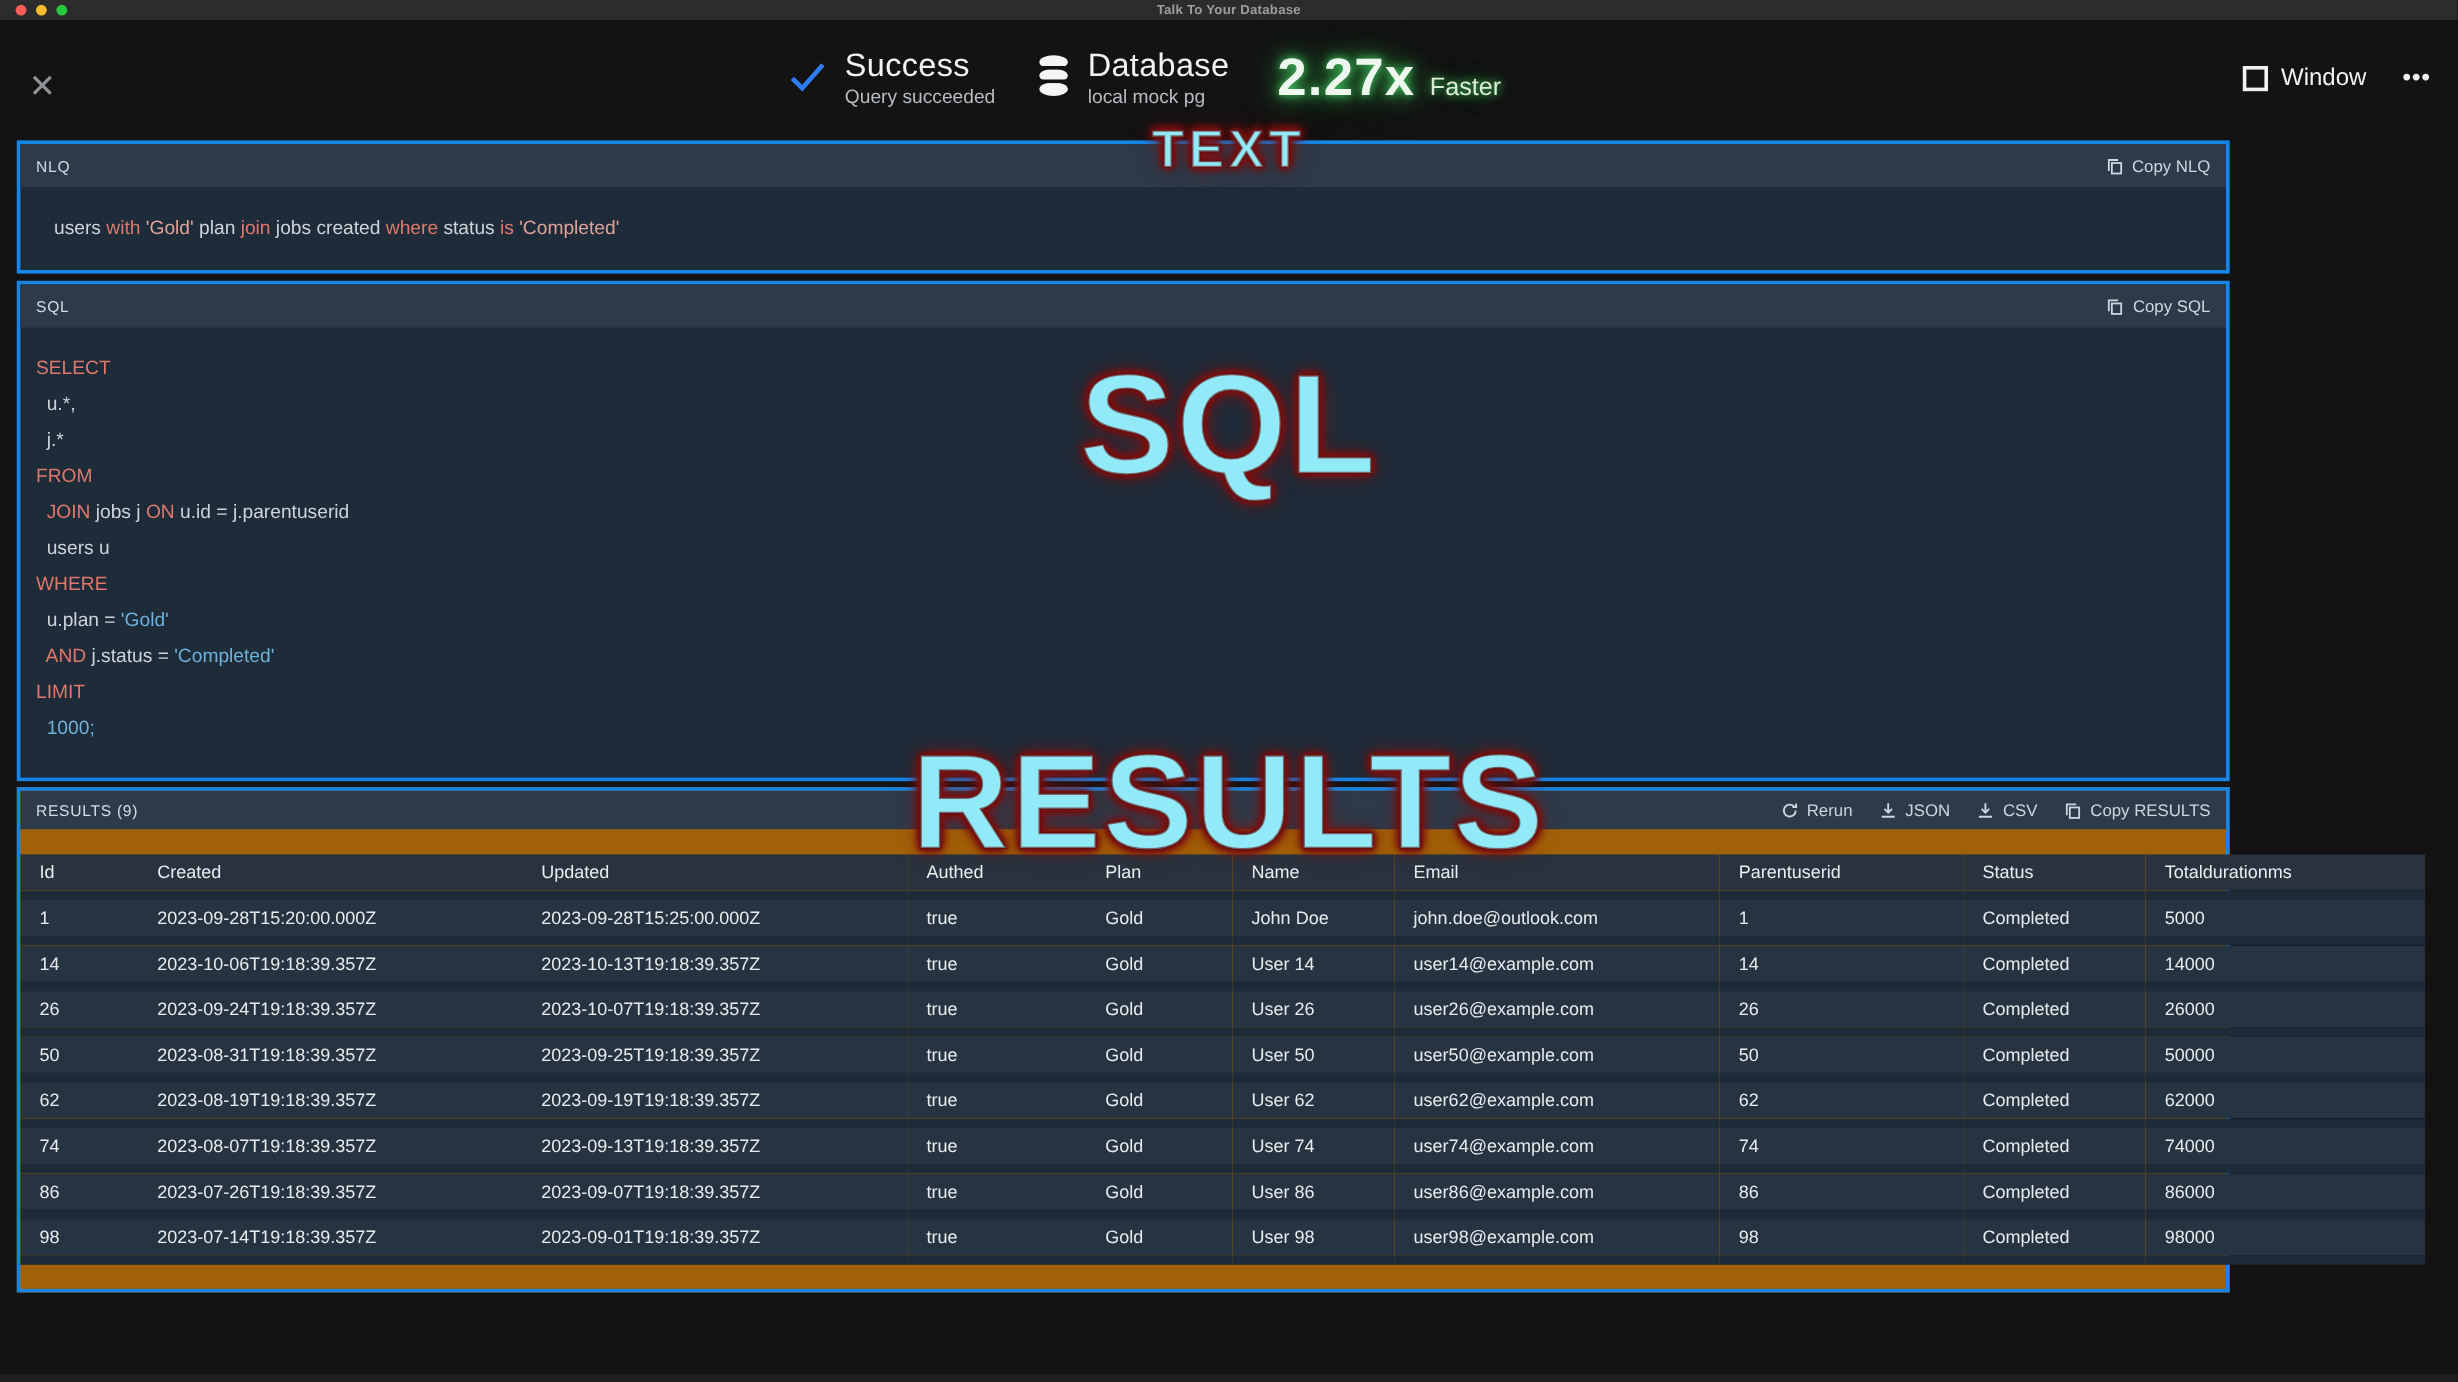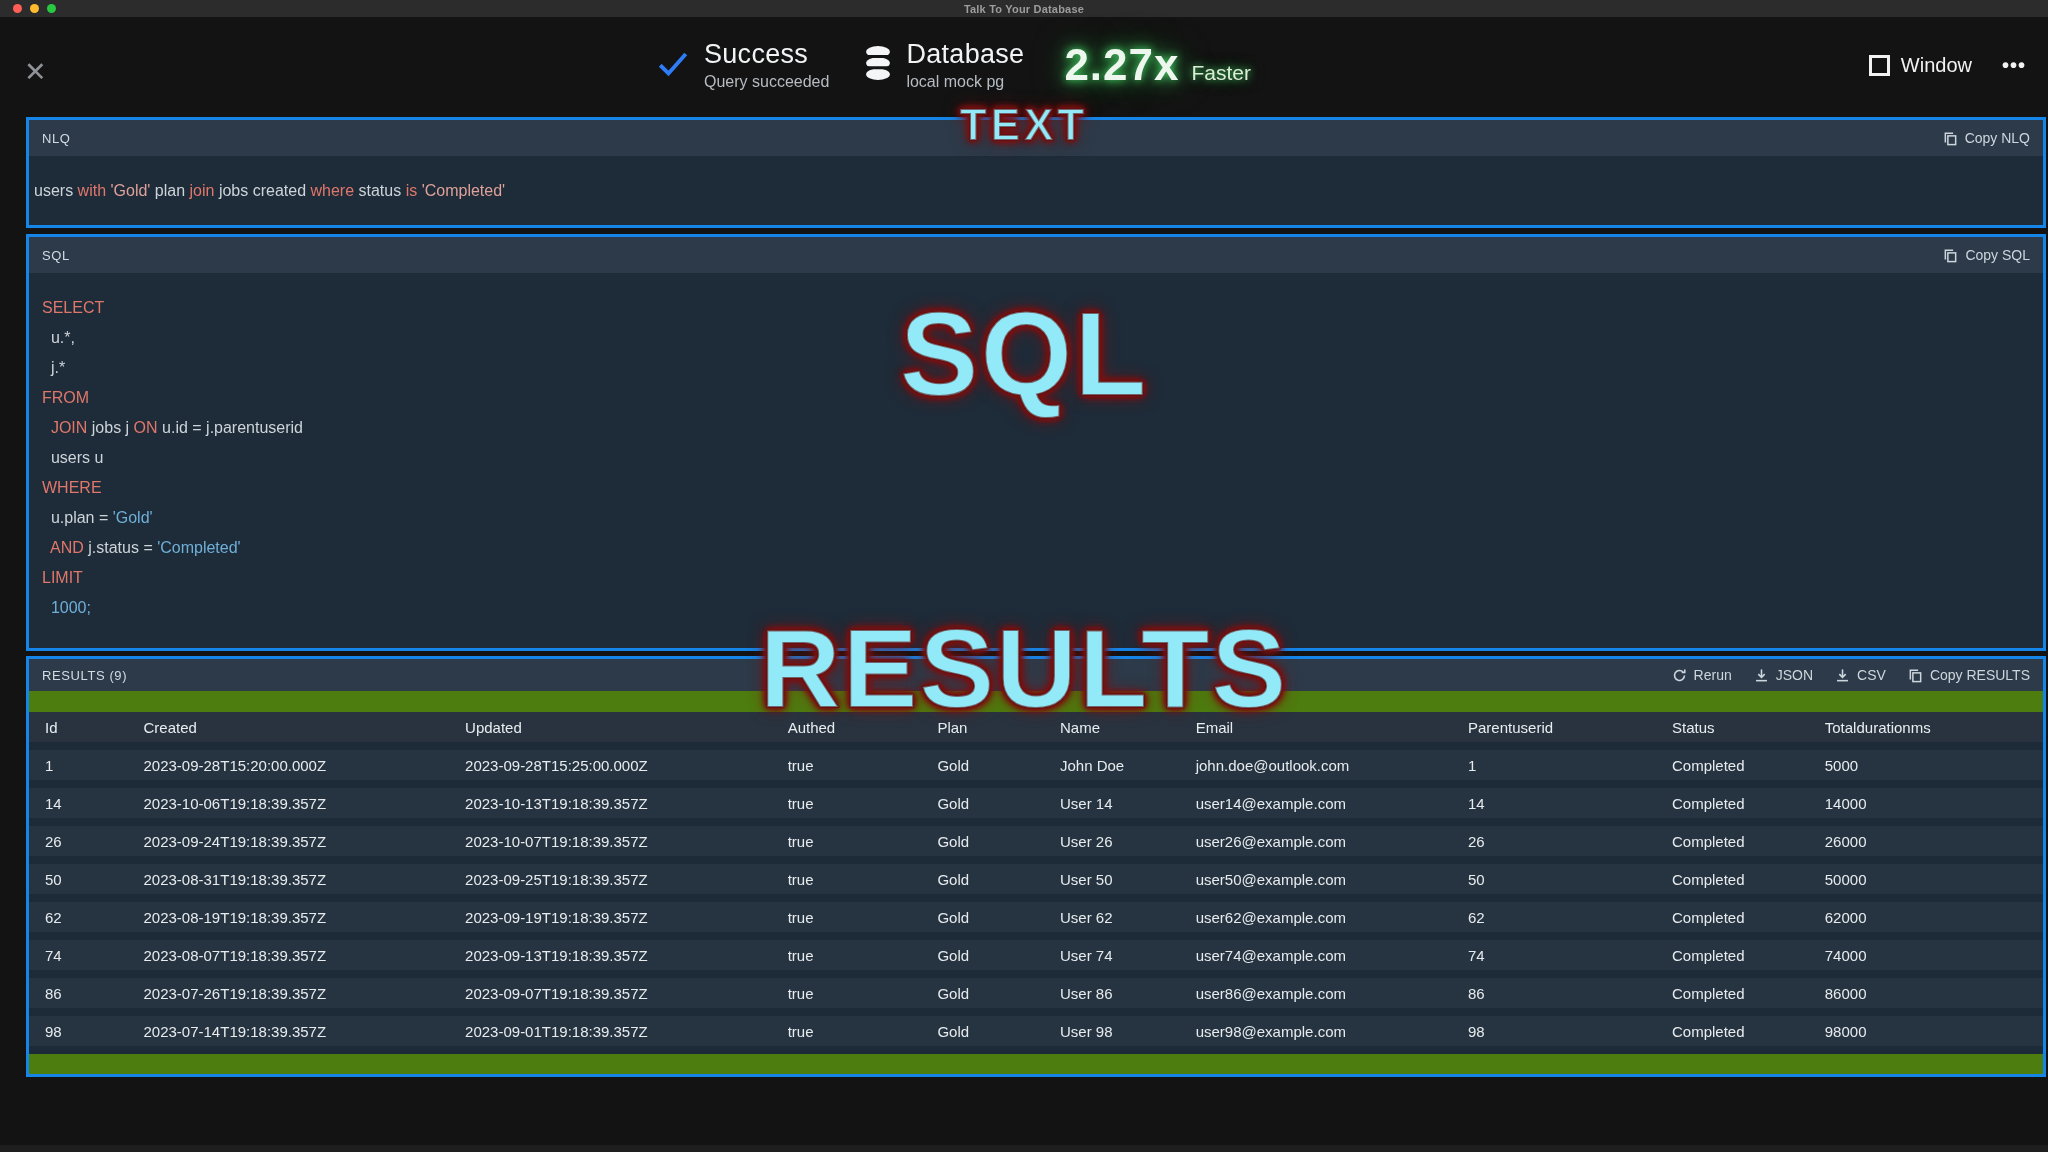--- a/index.html
+++ b/index.html
@@ -29,37 +29,37 @@
   }
   .speed-label{
     font-size:21px;color:#dcedd6;
     text-shadow:0 0 7px rgba(74,222,110,.85),0 0 16px rgba(60,195,85,.6);
   }
   .header-right{position:absolute;right:22px;top:0;height:96px;display:flex;align-items:center;gap:30px;}
   .window-btn{display:flex;align-items:center;gap:11px;color:#f2f2f2;font-size:20px;}
   .window-glyph{width:15px;height:15px;border:3px solid #f2f2f2;}
   .more-dots{color:#f2f2f2;font-size:20px;letter-spacing:1px;font-weight:bold;}
   
-  .panel{position:absolute;left:26px;width:2020px;border:3px solid #1585e8;background:#1e2b38;box-sizing:border-box;}
+  .panel{position:absolute;left:14px;width:1844px;border:3px solid #1585e8;background:#1e2b38;box-sizing:border-box;}
   .panel-header{height:36px;background:#2c3a49;display:flex;align-items:center;justify-content:space-between;padding:0 13px;box-sizing:border-box;}
   .panel-title{font-size:13px;color:#d4dce3;letter-spacing:.6px;}
   .hdr-actions{display:flex;align-items:center;gap:22px;}
   .mini-btn{display:flex;align-items:center;gap:7px;color:#ced6dd;font-size:14px;cursor:default;text-align:right;}
   .mini-btn svg{display:block;}
   #panel-nlq{top:117px;height:111px;}
-  .nlq-body{height:69px;display:flex;align-items:center;padding:0 5px;font-size:16px;white-space:pre;}
+  .nlq-body{height:69px;display:flex;align-items:center;padding:0 28px;font-size:16px;white-space:pre;}
   #panel-sql{top:234px;height:417px;}
   .sql-body{padding:20px 13px 0 13px;font-size:16px;line-height:30px;}
   .code-line{white-space:pre;}
   .tok-plain{color:#cdd4da;}
   .tok-kw{color:#e0776b;}
   .tok-val{color:#dfa29a;}
   .tok-str{color:#6fb0d9;}
   .tok-num{color:#6fb0d9;}
-  #panel-results{top:656px;height:421px;background:#4d7c0f;}
+  #panel-results{top:656px;height:421px;background:#a16207;}
   .results-header{height:32px;}
   .results-table{width:100%;border-collapse:collapse;table-layout:fixed;font-size:15px;margin-top:21px;}
   .results-table th{
     background:#28333f;height:30px;text-align:left;font-weight:normal;
     color:#e8edf0;padding:0 4px 0 16px;border-bottom:8px solid #1d2a37;
     overflow:hidden;white-space:nowrap;
   }
   .results-table td{
     background:#263441;height:30px;color:#e7ebee;padding:0 4px 0 16px;
     border-bottom:8px solid #1d2a37;overflow:hidden;white-space:nowrap;

